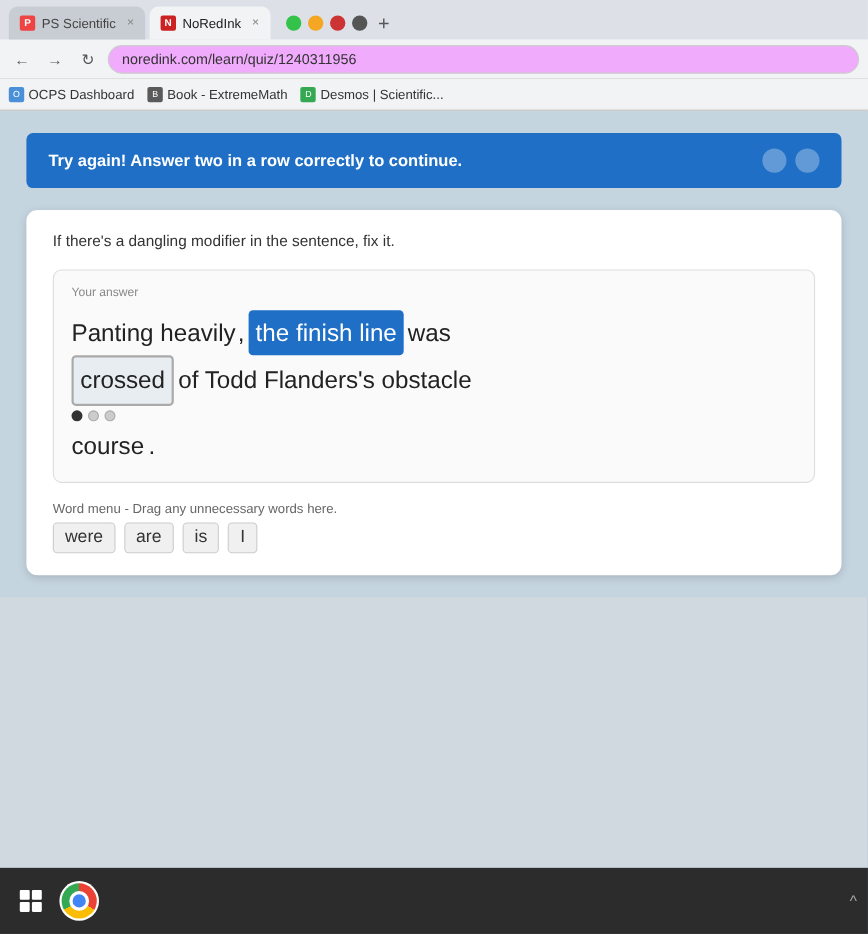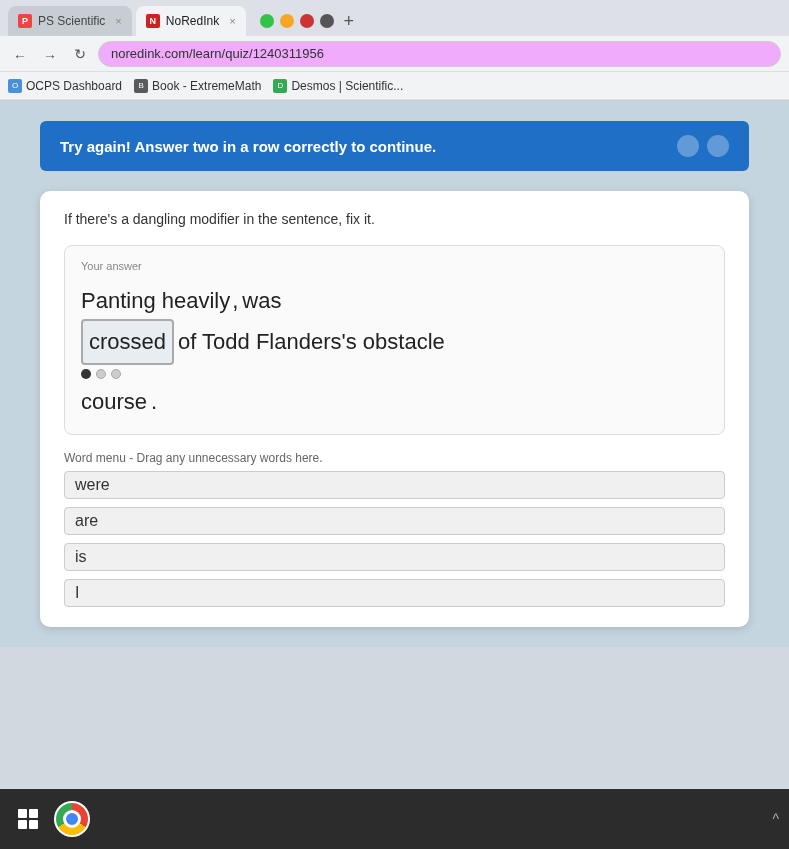--- a/index.html
+++ b/index.html
@@ -173,21 +173,21 @@
       font-size: 8px;
       color: white;
     }
 
     .bookmark-icon.green { background: #34a853; }
     .bookmark-icon.book { background: #5a5a5a; }
 
     
     .page-content {
       background: #c5d5e0;
-      padding: 20px 40px;
+      padding: 20px 24px;
       min-height: 400px;
     }
 
     
     .banner {
       background: #1e6fc5;
       color: white;
       padding: 14px 20px;
       border-radius: 6px;
       display: flex;
@@ -288,21 +288,20 @@
       color: #666;
       margin-top: 4px;
     }
 
     
     .word-menu-row {
       display: flex;
       gap: 8px;
       flex-wrap: wrap;
       margin-top: 6px;
-      flex-direction: column;
     }
 
     .word-chip {
       border: 1px solid #ccc;
       border-radius: 4px;
       padding: 4px 10px;
       font-size: 16px;
       background: #f0f0f0;
       color: #333;
       cursor: grab;
@@ -454,20 +453,21 @@
     <div class="quiz-card">
 
       <p class="question-text">If there's a dangling modifier in the sentence, fix it.</p>
 
       <div class="answer-area">
         <div class="answer-label">Your answer</div>
 
         <div class="answer-line">
           <span class="word-normal">Panting heavily</span>
           <span class="comma">,</span>
+          <span class="word-highlighted">the finish line</span>
           <span class="word-normal">was</span>
         </div>
 
         <div class="answer-line">
           <span class="word-box">crossed</span>
           <span class="word-normal">of Todd Flanders's obstacle</span>
         </div>
 
         <div class="dots-row">
           <div class="dot"></div>

